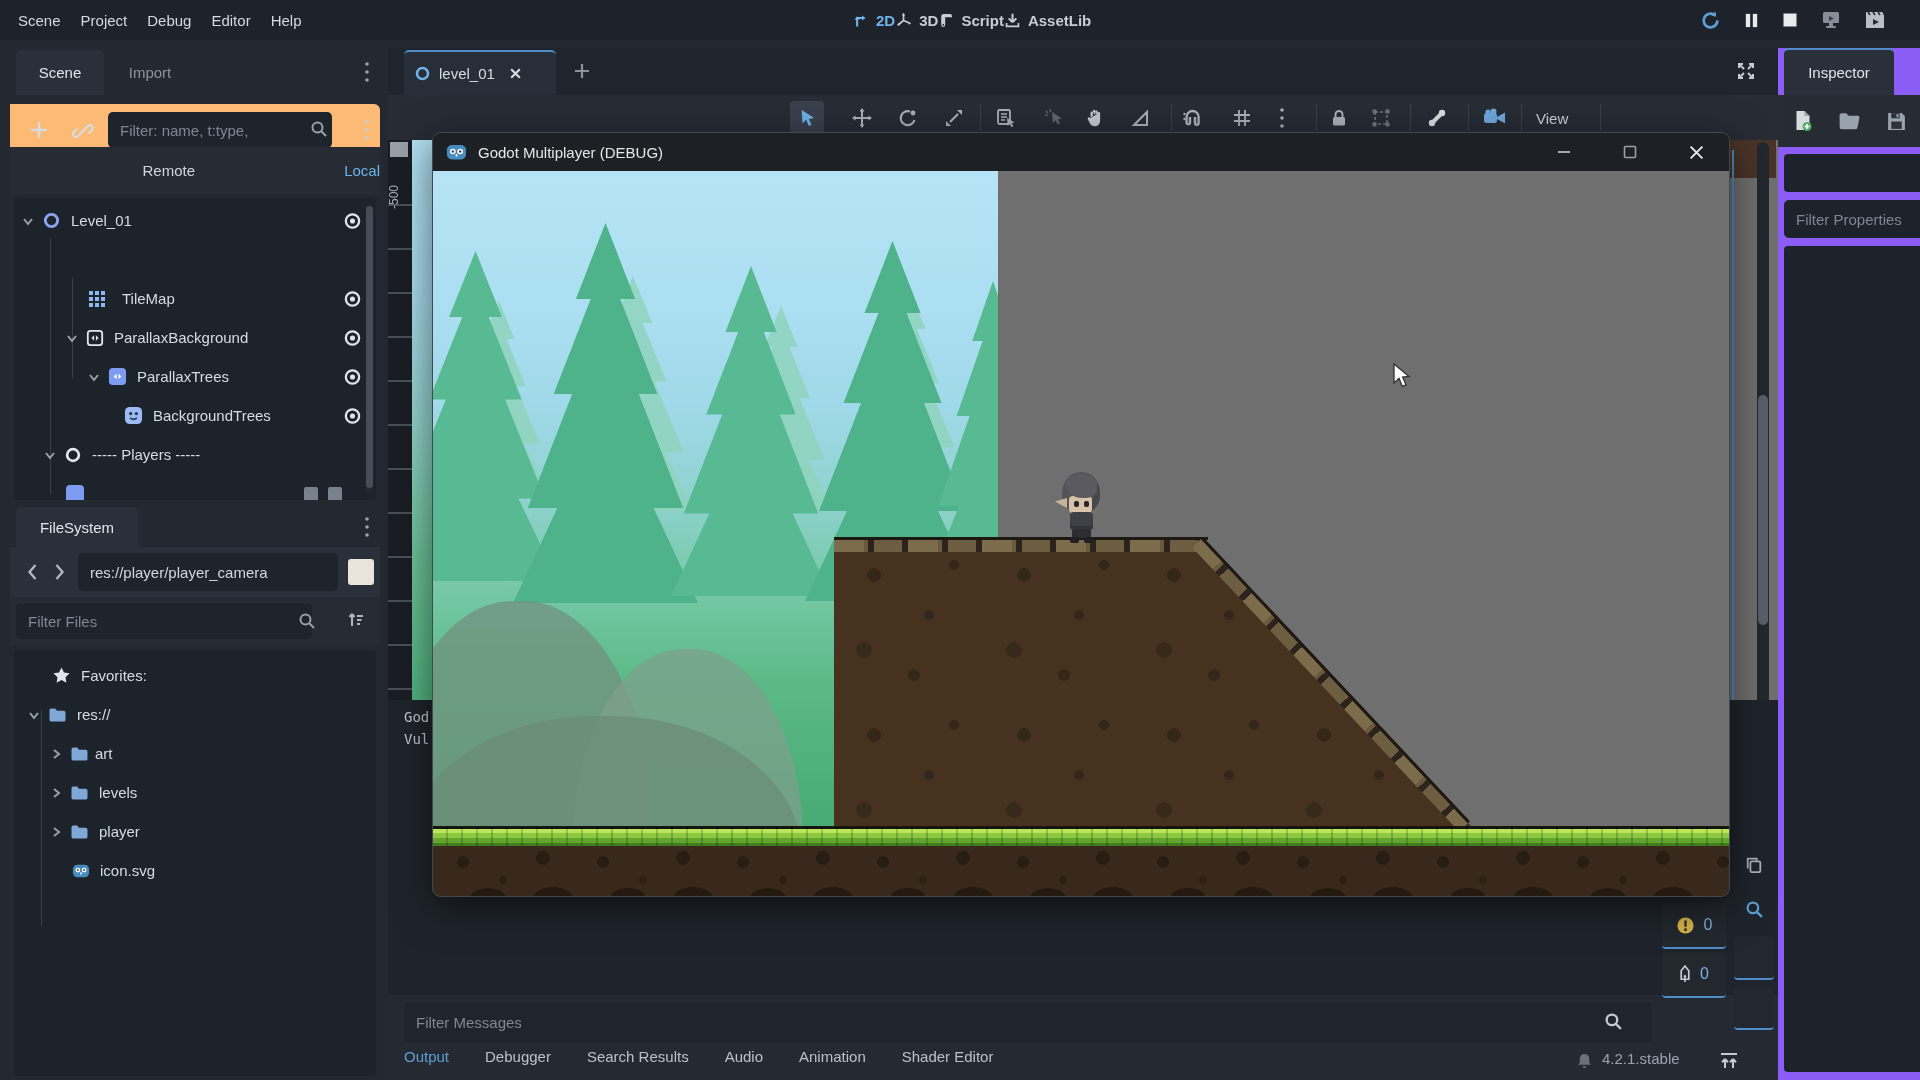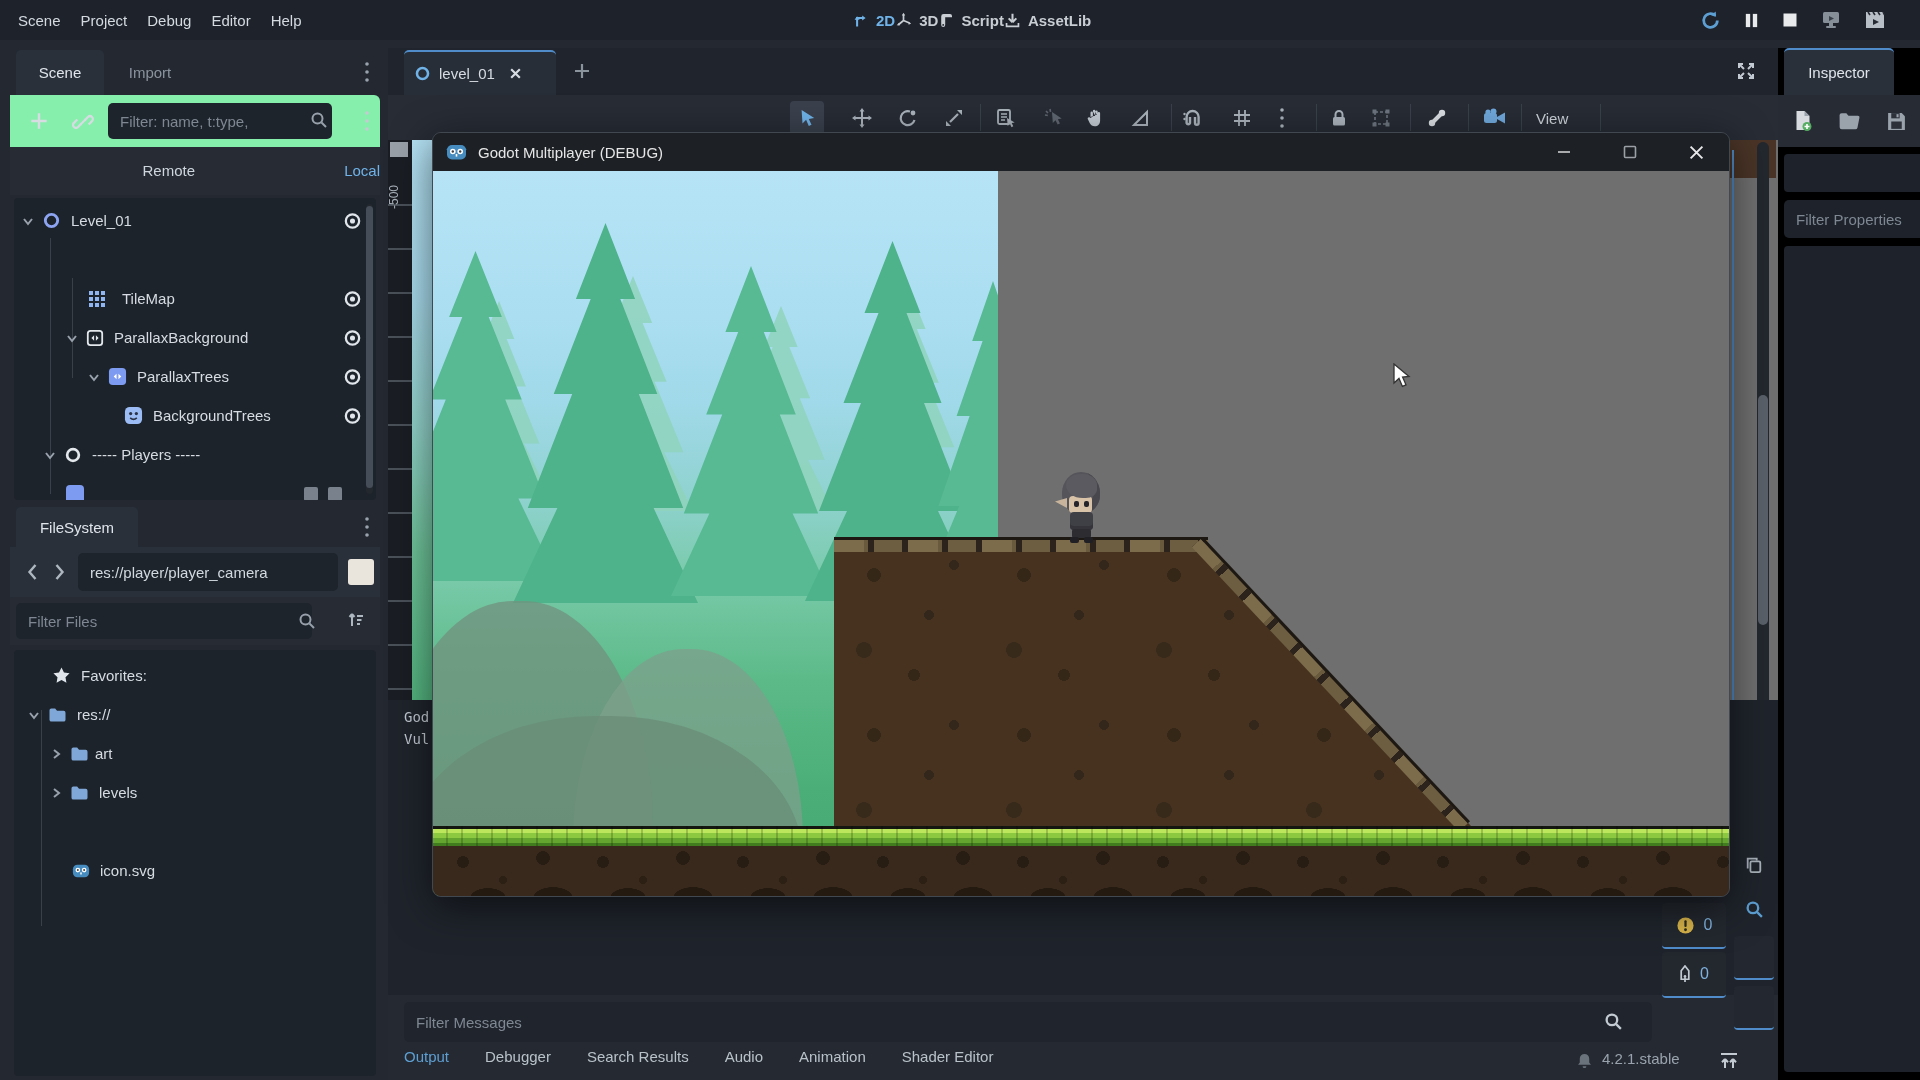--- a/index.html
+++ b/index.html
@@ -23,21 +23,21 @@
   .dock-tab.inactive{background:transparent;color:#8b939d;}
   .recess{background:#1d232b;border-radius:4px;}
   .inputbox{background:#1e242c;border:none;border-radius:5px;color:#d2d9df;font-size:15px;padding:0 12px;outline:none;}
   .tree-label{white-space:nowrap;}
   .eye{position:absolute;right:14px;top:50%;transform:translateY(-50%);}
   .row{position:absolute;left:0;width:100%;height:39px;display:flex;align-items:center;}
 
   
   .left-dock{left:10px;top:48px;width:370px;height:1032px;}
   .scene-header{left:0;top:0;width:370px;height:47px;background:#232831;}
-  .scene-toolbar{left:0;top:47px;width:370px;height:52px;background:#86efac;border-radius:0 6px 0 0;}
+  .scene-toolbar{left:0;top:56px;width:370px;height:52px;background:#fdba74;border-radius:0 6px 0 0;}
   .remote-row{left:0;top:99px;width:370px;height:48px;background:#262b34;display:flex;}
   .remote-row span{flex:1;text-align:right;line-height:48px;}
   .scene-tree{left:4px;top:150px;width:362px;height:302px;overflow:hidden;}
   .fs-header{left:0;top:457px;width:370px;height:42px;background:#232831;}
   .fs-nav{left:0;top:499px;width:370px;height:50px;background:#2a303a;display:flex;align-items:center;}
   .fs-filter{left:0;top:549px;width:370px;height:48px;background:#262b34;display:flex;align-items:center;}
   .fs-tree{left:4px;top:602px;width:362px;height:426px;overflow:hidden;}
   .guide{position:absolute;width:1px;background:#39404a;}
 
   
@@ -65,21 +65,21 @@
   .output-area{position:absolute;left:0;top:0;width:1390px;height:295px;background:#1f242c;}
   .mono{font-family:"DejaVu Sans Mono",monospace;font-size:14px;color:#c2c9d1;line-height:22px;}
   .badge{position:absolute;width:64px;height:44px;background:#23282f;border-bottom:2px solid #4f8cc9;border-radius:4px;
          display:flex;align-items:center;justify-content:center;gap:9px;color:#7fb1dd;font-size:16px;}
   .side-btn{position:absolute;left:1346px;width:40px;height:38px;display:flex;align-items:center;justify-content:center;}
   .side-btn.blank{background:#23272f;border-bottom:2px solid #4f8cc9;border-radius:4px;height:42px;}
   .btabs{position:absolute;left:16px;top:348px;display:flex;gap:36px;color:#b9c1c9;}
   .btabs .active{color:#5d9fd3;}
 
   
-  .right-dock{left:1778px;top:48px;width:142px;height:1032px;background:#000000;}
+  .right-dock{left:1778px;top:48px;width:142px;height:1032px;background:#8b5cf6;}
   .insp-iconrow{position:absolute;left:0;top:47px;width:142px;height:52px;background:#262b34;display:flex;align-items:center;gap:25px;padding-left:14px;box-sizing:border-box;}
 
   
   .dwin{left:432px;top:132px;width:1298px;height:765px;border-radius:9px;border:1px solid #42484f;
         box-shadow:0 10px 40px rgba(0,0,0,.55);overflow:hidden;box-sizing:border-box;}
   .dwin-title{position:absolute;left:0;top:0;width:100%;height:38px;background:#1d2125;display:flex;align-items:center;gap:11px;padding-left:13px;box-sizing:border-box;color:#e6e6e6;}
   .dwin-controls{position:absolute;right:0;top:0;height:38px;display:flex;align-items:center;}
   .dwin-controls .wc{width:66px;height:38px;display:flex;align-items:center;justify-content:center;}
   .dwin-content{position:absolute;left:0;top:38px;width:1298px;height:727px;background:#6f6f6f;overflow:hidden;}
 
@@ -488,20 +488,33 @@
               <path d="M4 2l5 4-5 4" fill="none" stroke="#98a1ac" stroke-width="2"></path>
             </svg>
           </span>
         <span style="margin-left:8px">
             <svg width="19" height="16" viewBox="0 0 20 17">
               <path d="M1.5 3.5A2 2 0 013.5 1.5h4l2 2.5h7a2 2 0 012 2v7.5a2 2 0 01-2 2h-13a2 2 0 01-2-2z" fill="#7fa8d8"></path>
             </svg>
           </span>
         <span class="tree-label" style="margin-left:10px">levels</span>
       </div>
+      <div class="row" style="top:162px">
+        <span style="margin-left:36px">
+            <svg width="12" height="12" viewBox="0 0 12 12">
+              <path d="M4 2l5 4-5 4" fill="none" stroke="#98a1ac" stroke-width="2"></path>
+            </svg>
+          </span>
+        <span style="margin-left:8px">
+            <svg width="19" height="16" viewBox="0 0 20 17">
+              <path d="M1.5 3.5A2 2 0 013.5 1.5h4l2 2.5h7a2 2 0 012 2v7.5a2 2 0 01-2 2h-13a2 2 0 01-2-2z" fill="#7fa8d8"></path>
+            </svg>
+          </span>
+        <span class="tree-label" style="margin-left:10px">player</span>
+      </div>
       <div class="row" style="top:201px">
         <span style="margin-left:58px">
             <svg width="18" height="18" viewBox="0 0 20 20">
               <rect x="1" y="3" width="18" height="14" rx="5" fill="#478cbf"></rect>
               <circle cx="6.5" cy="9" r="2.6" fill="#fff"></circle>
               <circle cx="13.5" cy="9" r="2.6" fill="#fff"></circle>
               <circle cx="6.5" cy="9" r="1.1" fill="#414042"></circle>
               <circle cx="13.5" cy="9" r="1.1" fill="#414042"></circle>
               <rect x="9.2" y="11.5" width="1.6" height="2.4" fill="#fff"></rect>
             </svg>

